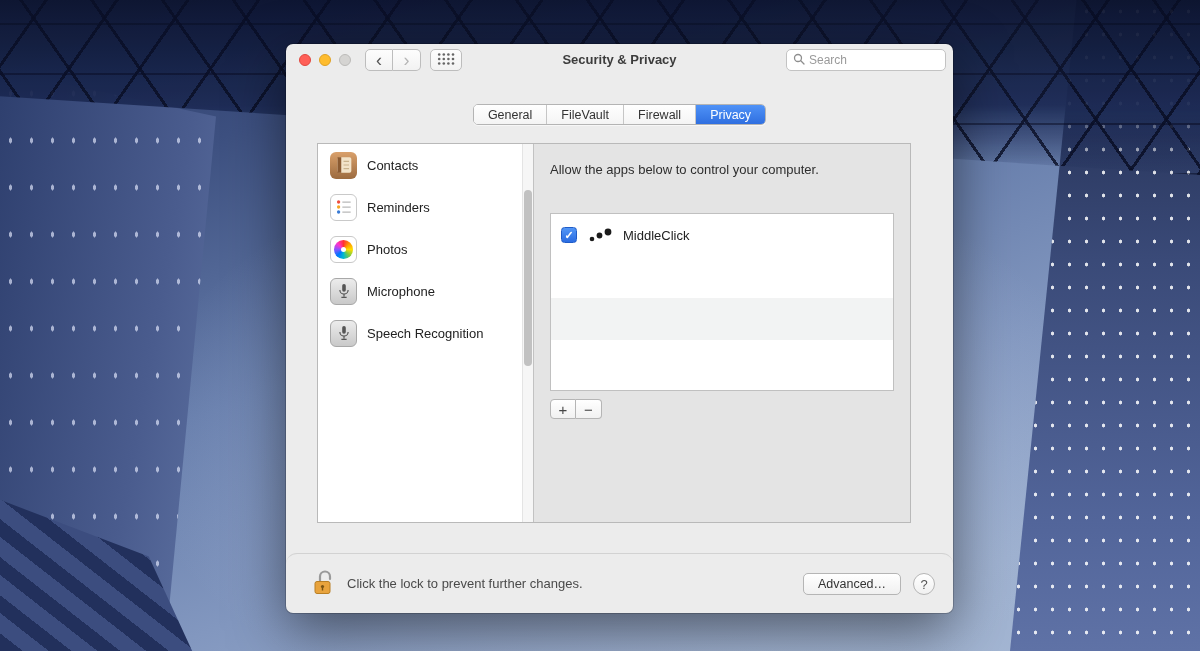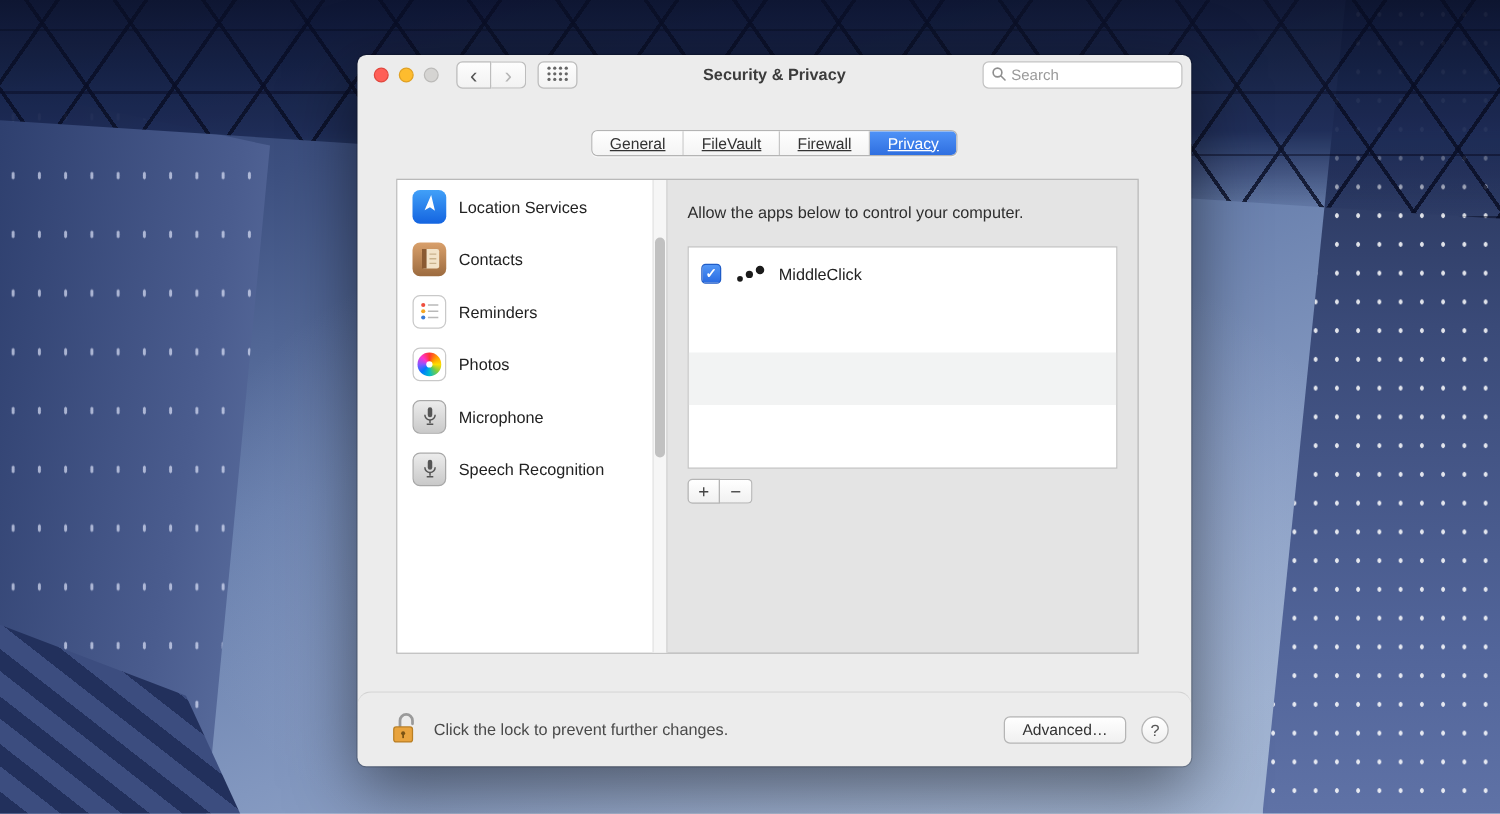--- a/index.html
+++ b/index.html
@@ -61,21 +61,21 @@
     display:flex; align-items:center; padding:0 6px; gap:4px; }
   .searchbox input { border:none; outline:none; width:100%; font-size:12px; color:#444;
     font-family:"Liberation Sans", sans-serif; background:transparent; }
   .searchbox input::placeholder { color:#9a9a9a; }
 
   
   .tabbar { position:absolute; top:60px; left:0; right:0; display:flex; justify-content:center; }
   .tabs { display:flex; border:1px solid #b4b4b4; border-radius:5px; overflow:hidden;
     background:#fff; height:21px; box-shadow:0 1px 0 rgba(255,255,255,.6); }
   .tab { padding:0 14px; display:flex; align-items:center; font-size:12.5px; color:#333;
-    border-right:1px solid #c6c6c6; background:linear-gradient(180deg,#ffffff,#f4f4f4); cursor:default;text-decoration:underline; }
+    border-right:1px solid #c6c6c6; background:linear-gradient(180deg,#ffffff,#f4f4f4); cursor:default; }
   .tab:last-child { border-right:none; }
   .tab.active { background:linear-gradient(180deg,#4f92f7,#2f6fe0); color:#fff; }
 
   
   .content { position:absolute; left:31px; top:99px; width:594px; height:380px;
     border:1px solid #b9b9b9; display:flex; background:#e4e4e4; }
   .sidebar { width:216px; background:#fff; border-right:1px solid #c2c2c2; position:relative; }
   .sb-item { height:42px; display:flex; align-items:center; gap:10px; padding-left:12px;
     padding-right:14px; }
   .sb-item.selected { background:#d4d4d4; }
@@ -99,21 +99,21 @@
   .ic-access { border-radius:50%; background:radial-gradient(circle at 35% 30%,#5aa0f2,#1e62d8);
     border:1.5px solid #fff; box-shadow:0 0 0 1px #9bb9e8; }
 
   .sb-scroll { position:absolute; right:0; top:0; width:11px; height:100%;
     background:#f6f6f6; border-left:1px solid #e4e4e4; }
   .sb-thumb { position:absolute; right:1.5px; top:46px; width:8px; height:176px;
     background:#c1c1c1; border-radius:4px; }
 
   .panel { flex:1; padding:18px 16px; }
   .panel-desc { font-size:13px; color:#2e2e2e; }
-  .applist { margin-top:20px; height:178px; background:#fff; border:1px solid #c0c0c0; overflow:hidden; }
+  .applist { margin-top:36px; height:178px; background:#fff; border:1px solid #c0c0c0; overflow:hidden; }
   .app-row { height:42px; display:flex; align-items:center; gap:10px; padding-left:10px; }
   .app-row.alt { background:#f2f3f3; }
   .checkbox { width:16px; height:16px; border-radius:3.5px; flex:none;
     background:linear-gradient(180deg,#5296f6,#2a6ce2); border:1px solid #1f5cc8;
     display:flex; align-items:center; justify-content:center; }
   .checkbox::after { content:"✓"; color:#fff; font-size:11px; font-weight:bold; line-height:1; }
   .app-icon { width:26px; height:26px; display:flex; align-items:center; justify-content:center; flex:none; }
   .mos-circle { width:23px; height:23px; background:#111; border-radius:50%;
     display:flex; align-items:center; justify-content:center; }
   .app-name { font-size:13px; color:#222; }
@@ -199,28 +199,20 @@
       <div class="tab">FileVault</div>
       <div class="tab">Firewall</div>
       <div class="tab active">Privacy</div>
     </div>
   </div>
 
   <div class="content">
 
     <div class="sidebar">
 
-      <div class="sb-item">
-        <span class="ic ic-location">
-          <svg width="16" height="16" viewBox="0 0 24 24" style="transform:rotate(-42deg)">
-            <path d="M22 3 L4 11.2 l7.2 1.6 1.6 7.2 Z" fill="#fff"></path>
-          </svg>
-        </span>
-        <span class="sb-label">Location Services</span>
-      </div>
 
       <div class="sb-item">
         <span class="ic ic-contacts">
           <svg width="22" height="22" viewBox="0 0 24 24">
             <rect x="5" y="3.5" width="15" height="17" rx="2" fill="#f2e3c9"></rect>
             <rect x="5" y="3.5" width="4" height="17" fill="#8a5a32"></rect>
             <line x1="11.5" y1="8" x2="17.5" y2="8" stroke="#c9b28c" stroke-width="1.2"></line>
             <line x1="11.5" y1="12" x2="17.5" y2="12" stroke="#c9b28c" stroke-width="1.2"></line>
             <line x1="11.5" y1="16" x2="17.5" y2="16" stroke="#c9b28c" stroke-width="1.2"></line>
           </svg>

